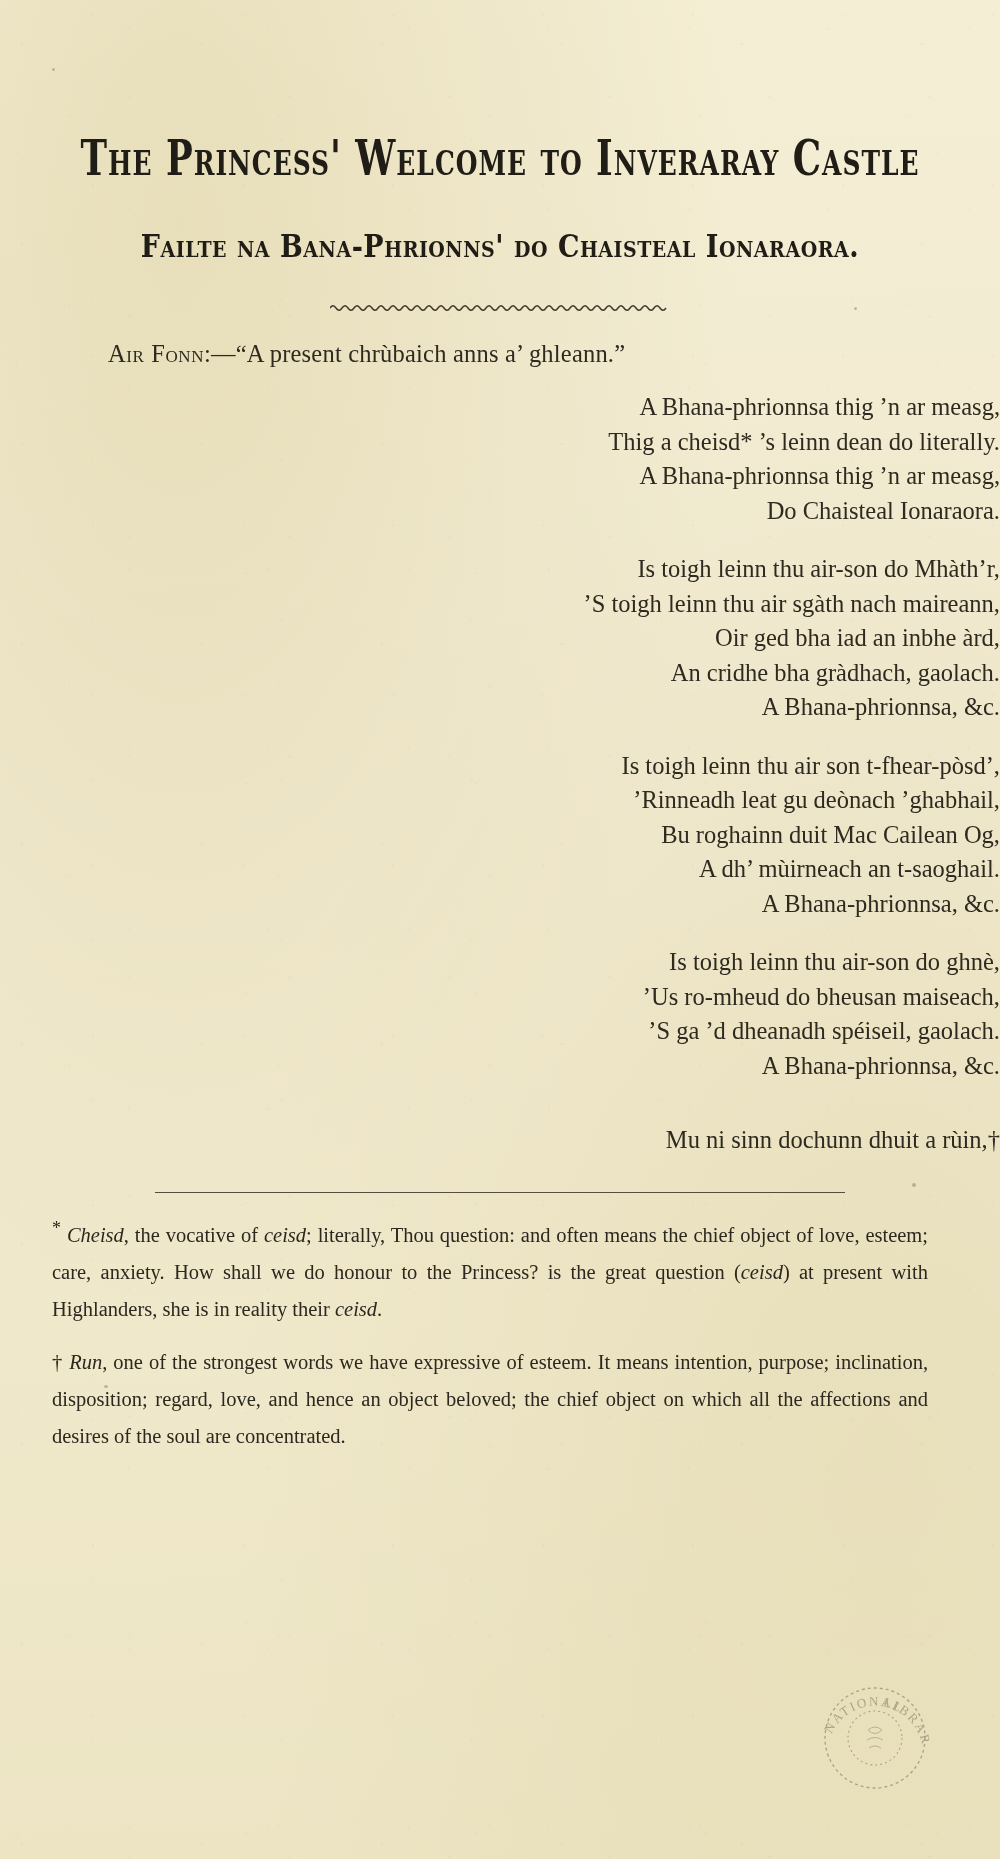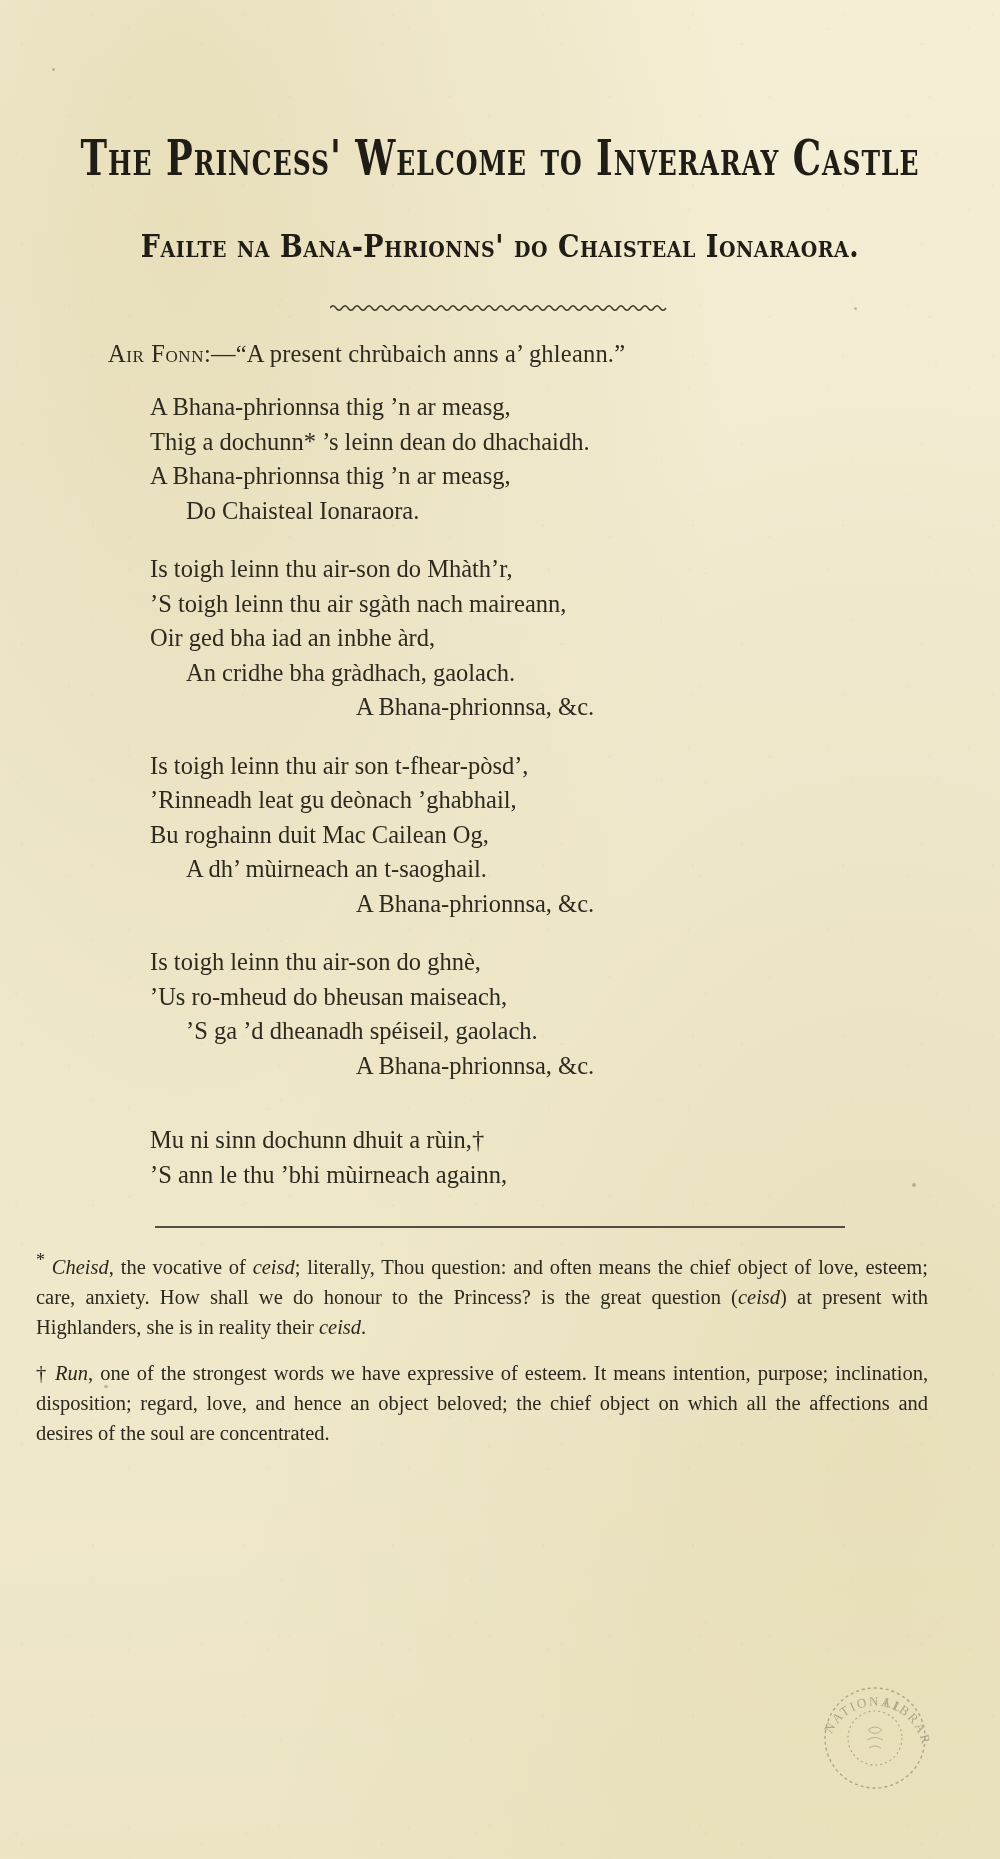--- a/index.html
+++ b/index.html
@@ -95,20 +95,21 @@
     font-variant: small-caps;
     letter-spacing: 0.6px;
   }
 
   
   .verses {
     margin-top: 22px;
     padding-left: 150px;
     font-size: 24.5px;
     line-height: 34.5px;
+    text-align: right;
   }
   .stanza { margin-bottom: 24px; }
   .line { white-space: nowrap; }
   .ind1 { padding-left: 36px; }
   .chorus {
     padding-left: 206px;
     white-space: nowrap;
   }
   .stanza-last { margin-bottom: 0; }
   .stanza-gap { margin-top: 40px; }
@@ -117,24 +118,24 @@
   .fn-rule {
     margin: 0 auto;
     margin-top: 34px;
     width: 690px;
     height: 1.5px;
     background: #3a342a;
     opacity: .85;
   }
   .footnotes {
     margin-top: 17px;
-    padding-left: 36px;
+    padding-left: 52px;
     padding-right: 72px;
     font-size: 20.5px;
-    line-height: 30px;
+    line-height: 37px;
     text-align: justify;
     color: #2c281f;
   }
   .footnote { margin-bottom: 16px; }
   .footnote:last-child { margin-bottom: 0; }
   .fn-mark { font-size: 18px; vertical-align: super; }
   .fn-dagger { vertical-align: baseline; }
   i, .it { font-style: italic; }
 
   
@@ -182,21 +183,21 @@
     </div>
 
     <div class="airfonn">
       <span class="sc">Air Fonn</span><span>:—</span><span>“A present chrùbaich anns a’ ghleann.”</span>
     </div>
 
     <div class="verses">
 
       <div class="stanza">
         <div class="line">A Bhana-phrionnsa thig ’n ar measg,</div>
-        <div class="line">Thig a dochunn* ’s leinn dean do dhachaidh.</div>
+        <div class="line">Thig a cheisd* ’s leinn dean do literally.</div>
         <div class="line">A Bhana-phrionnsa thig ’n ar measg,</div>
         <div class="line ind1">Do Chaisteal Ionaraora.</div>
       </div>
 
       <div class="stanza">
         <div class="line">Is toigh leinn thu air-son do Mhàth’r,</div>
         <div class="line">’S toigh leinn thu air sgàth nach maireann,</div>
         <div class="line">Oir ged bha iad an inbhe àrd,</div>
         <div class="line ind1">An cridhe bha gràdhach, gaolach.</div>
         <div class="chorus">A Bhana-phrionnsa, &amp;c.</div>
@@ -212,21 +213,20 @@
 
       <div class="stanza">
         <div class="line">Is toigh leinn thu air-son do ghnè,</div>
         <div class="line">’Us ro-mheud do bheusan maiseach,</div>
         <div class="line ind1">’S ga ’d dheanadh spéiseil, gaolach.</div>
         <div class="chorus">A Bhana-phrionnsa, &amp;c.</div>
       </div>
 
       <div class="stanza stanza-last stanza-gap">
         <div class="line">Mu ni sinn dochunn dhuit a rùin,†</div>
-        <div class="line">’S ann le thu ’bhi mùirneach againn,</div>
       </div>
     </div>
 
     <div class="fn-rule"></div>
 
     <div class="footnotes">
 
       <div class="footnote">
         <span class="fn-mark">*</span>
         <i>Cheisd</i><span>, the vocative of </span><i>ceisd</i><span>; literally, Thou question: and often means the chief object of love, esteem; care, anxiety. How shall we do honour to the Princess? is the great question (</span><i>ceisd</i><span>) at present with Highlanders, she is in reality their </span><i>ceisd</i><span>.</span>

